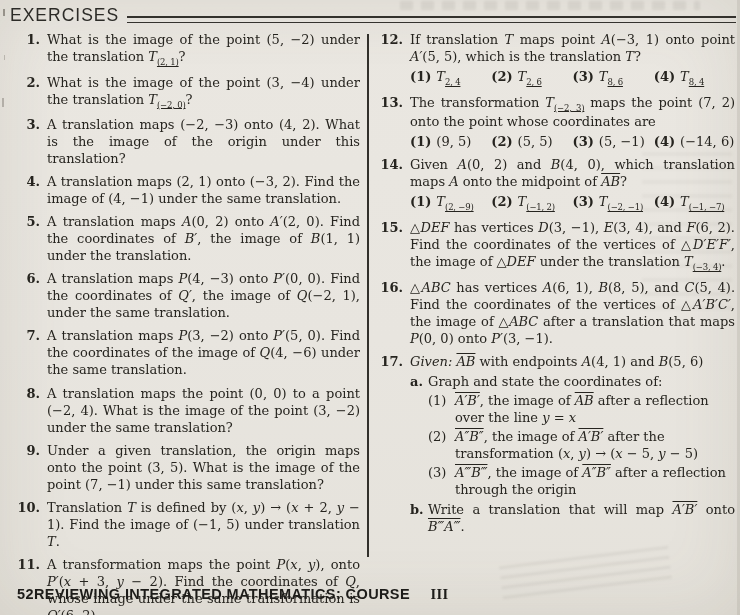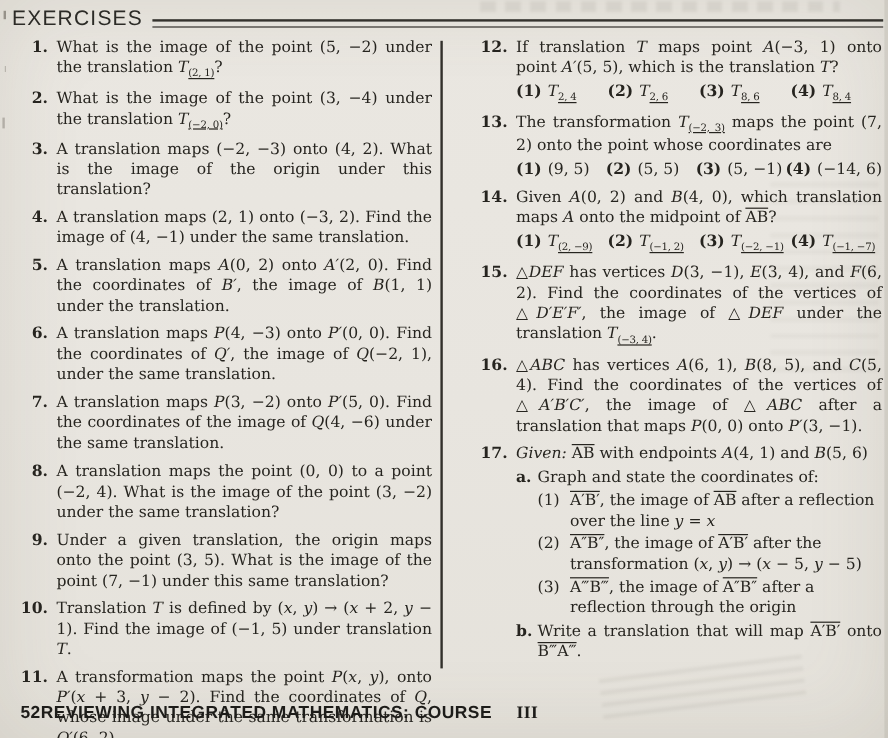--- a/index.html
+++ b/index.html
@@ -32,28 +32,28 @@
     background:repeating-linear-gradient(90deg,#6e6a61 0 13px,transparent 13px 21px);}
   .sm-bot{bottom:26px;right:70px;width:170px;height:40px;opacity:.09;transform:rotate(-7deg);
     background:repeating-linear-gradient(0deg,#6e6a61 0 3px,transparent 3px 10px);}
   .sm-mid{top:150px;right:8px;width:90px;height:160px;opacity:.05;
     background:repeating-linear-gradient(0deg,#6e6a61 0 4px,transparent 4px 14px);}
   .edge-shade{position:absolute;top:0;right:0;width:3px;height:100%;background:#a49e92;opacity:.25;}
   
   .cols{position:absolute;top:31px;left:14px;right:5px;bottom:40px;display:flex;}
   .col-left{width:346px;}
   .divider{width:2px;background:#32302b;margin:3px 0 18px 7px;}
-  .col-right{flex:1;padding-left:28px;}
+  .col-right{flex:1;padding-left:8px;}
   
   .item{display:flex;margin-bottom:6px;}
   .num{width:26px;min-width:26px;text-align:right;padding-right:7px;font-weight:700;}
   .ibody{flex:1;}
   .ptext{text-align:justify;}
   .sg-i{font-style:italic;}
-  .sg-o{text-decoration:overline;}
+  .sg-o{font-style:italic;text-decoration:overline;}
   .sg-s{font-size:8.5px;vertical-align:-3.5px;letter-spacing:-0.2px;text-decoration:underline;}
   .sg-b{font-weight:700;}
   .opts{display:flex;margin-top:3px;}
   .opt{flex:1;white-space:nowrap;}
   .optlab{font-weight:700;margin-right:5px;}
   .part{display:flex;margin-top:3px;}
   .partlab{font-weight:700;width:18px;min-width:18px;}
   .partbody{flex:1;}
   .subitem{display:flex;margin-top:2px;}
   .sublab{width:27px;min-width:27px;}

